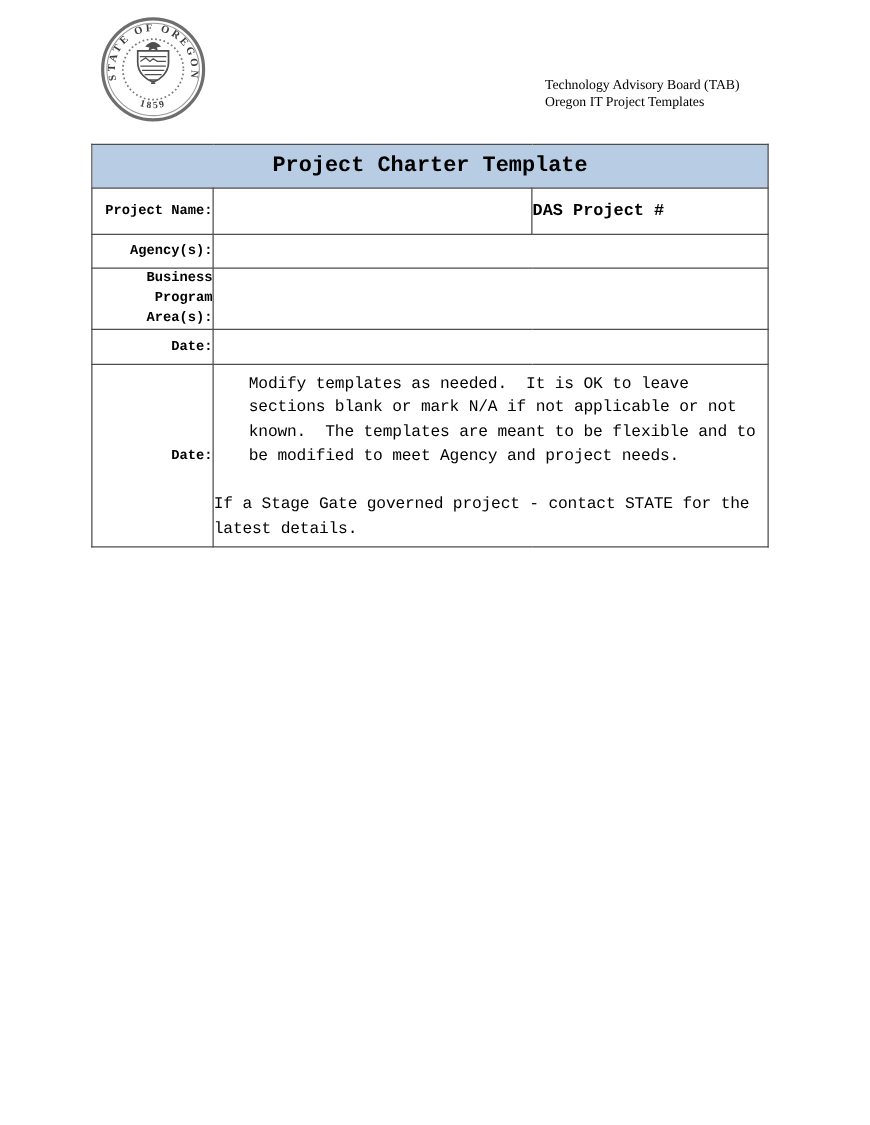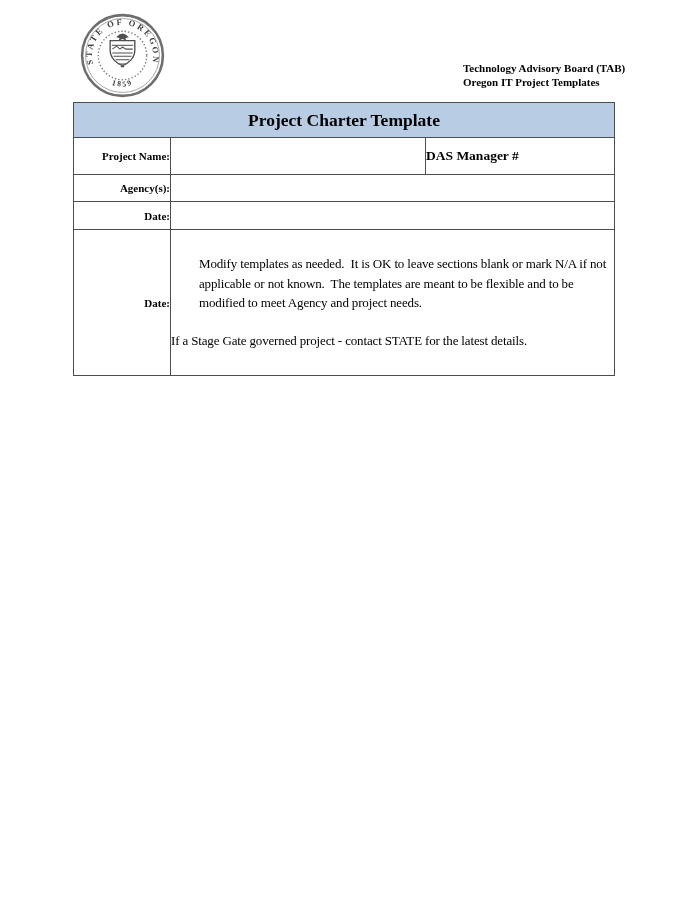--- a/index.html
+++ b/index.html
@@ -9,26 +9,26 @@
     --seal_gray:#6e6e6e;
   }
   html,body{margin:0;padding:0;}
   body{
     width:696px;height:900px;position:relative;overflow:hidden;
     background:#ffffff;color:var(--text);
     font-family:"Liberation Serif","DejaVu Serif",serif;
   }
   .seal{position:absolute;left:80px;top:13px;}
   .org-block{
-    position:absolute;left:463px;top:61px;
-    font-weight:bold;font-size:11px;line-height:14px;white-space:nowrap;
+    position:absolute;left:436px;top:61px;
+    font-weight:normal;font-size:11px;line-height:14px;white-space:nowrap;
   }
   table.charter{
-    position:absolute;left:73px;top:102px;width:541px;
-    border-collapse:collapse;table-layout:fixed;
+    position:absolute;left:73px;top:115px;width:541px;
+    border-collapse:collapse;table-layout:fixed;font-family:Liberation Mono, monospace;
   }
   table.charter td{
     border:1px solid var(--border);
     padding:0;vertical-align:middle;overflow:hidden;
   }
   td.title{
     height:34px;background:var(--title_bg);
     text-align:center;font-weight:bold;font-size:17.5px;
   }
   td.lbl{
@@ -100,25 +100,29 @@
       <col style="width:189px">
     </colgroup>
     <tbody>
       <tr class="r-title">
         <td class="title" colspan="3">Project Charter Template</td>
       </tr>
       <tr class="r-name">
         <td class="lbl">Project Name:</td>
         <td class="val"></td>
         <td class="das">
-          <span>DAS Manager #</span>
+          <span>DAS Project #</span>
         </td>
       </tr>
       <tr class="r-agency">
         <td class="lbl">Agency(s):</td>
+        <td class="val" colspan="2"></td>
+      </tr>
+      <tr class="r-program">
+        <td class="lbl">Business Program Area(s):</td>
         <td class="val" colspan="2"></td>
       </tr>
       <tr class="r-date">
         <td class="lbl">Date:</td>
         <td class="val" colspan="2"></td>
       </tr>
       <tr class="r-notes">
         <td class="lbl">Date:</td>
         <td class="notes" colspan="2">
           <p class="first">Modify templates as needed.  It is OK to leave sections blank or mark N/A if not applicable or not known.  The templates are meant to be flexible and to be modified to meet Agency and project needs.</p>

